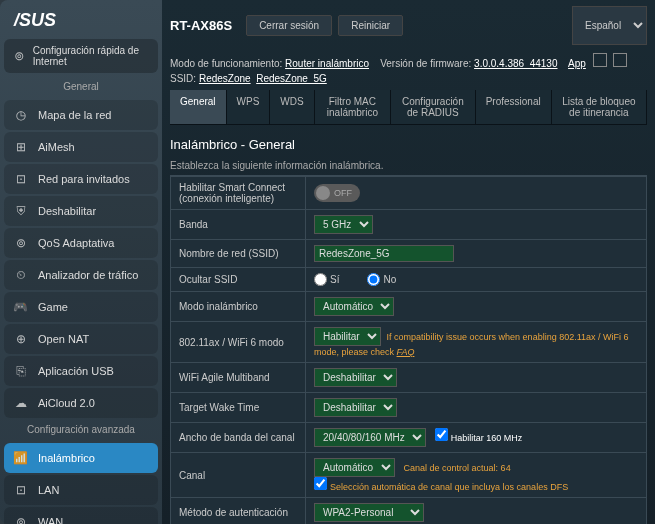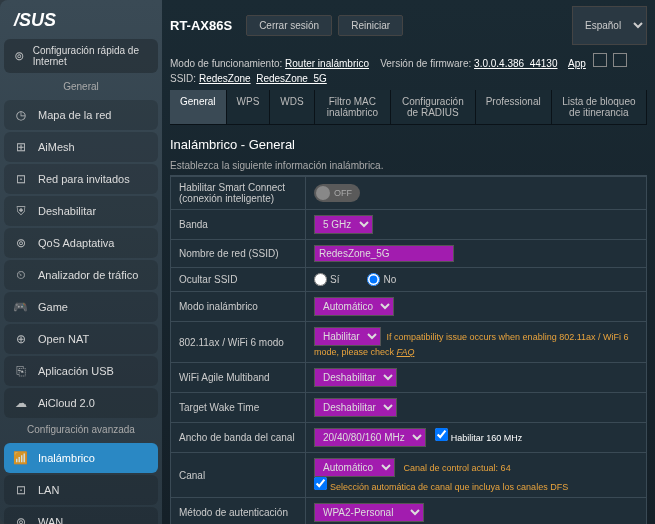--- a/index.html
+++ b/index.html
@@ -22,21 +22,21 @@
 .info-row a { color: #fff; text-decoration: underline; }
 .app-link { color:#7dc04a; font-size:10px; text-decoration:underline;text-align:right;}
 .tabs { display: flex; background: #1a2a33; margin-top: 4px; border-bottom:1px solid #0a1218;}
 .tab { padding: 6px 10px; font-size: 10px; color: #bbb; cursor: pointer; border-right: 1px solid #0a1218; text-align:center;}
 .tab.active { background: #3a4a55; color: #fff; }
 .page-title { color: #fff; font-size: 13px; padding: 12px 0 8px; }
 .page-sub { color: #aaa; font-size: 10px; padding-bottom: 4px; border-bottom:1px solid #3a4a55;}
 .form-table { width: 100%; border-collapse: collapse; }
 .form-table td { padding: 5px 8px; border: 1px solid #3a4a55; background: #1f2e38; font-size: 10px; vertical-align: middle; }
 .form-table td.label { width: 135px; color: #ccc; }
-select, input[type="text"] { background: #a21caf; color: #ddd; border: 1px solid #555; padding: 2px 4px; font-size: 10px; }
+select, input[type="text"] { background: #14532d; color: #ddd; border: 1px solid #555; padding: 2px 4px; font-size: 10px; }
 .toggle-off { display:inline-flex; align-items:center; background:#5a5a5a; border-radius:10px; padding:2px 8px 2px 2px; color:#aaa; font-size:9px;}
 .toggle-off::before{content:"";width:14px;height:14px;background:#888;border-radius:50%;margin-right:4px;}
 .radio-group { display:flex; gap:28px; align-items:center;}
 .radio-group label{display:flex;align-items:center;gap:3px;font-size:10px;}
 .hint { color:#e8a33d; font-size:9px;}
 .hint a{color:#e8a33d;text-decoration:underline;font-style:italic;}
 .chk-label{color:#e8a33d;font-size:9px;margin-left:3px;}
 .chk-label2{color:#fff;font-size:9px;margin-left:3px;}
 .dropdown-open { position:relative;}
 .icon-box{width:14px;height:14px;border:1px solid #888;display:inline-block;}

